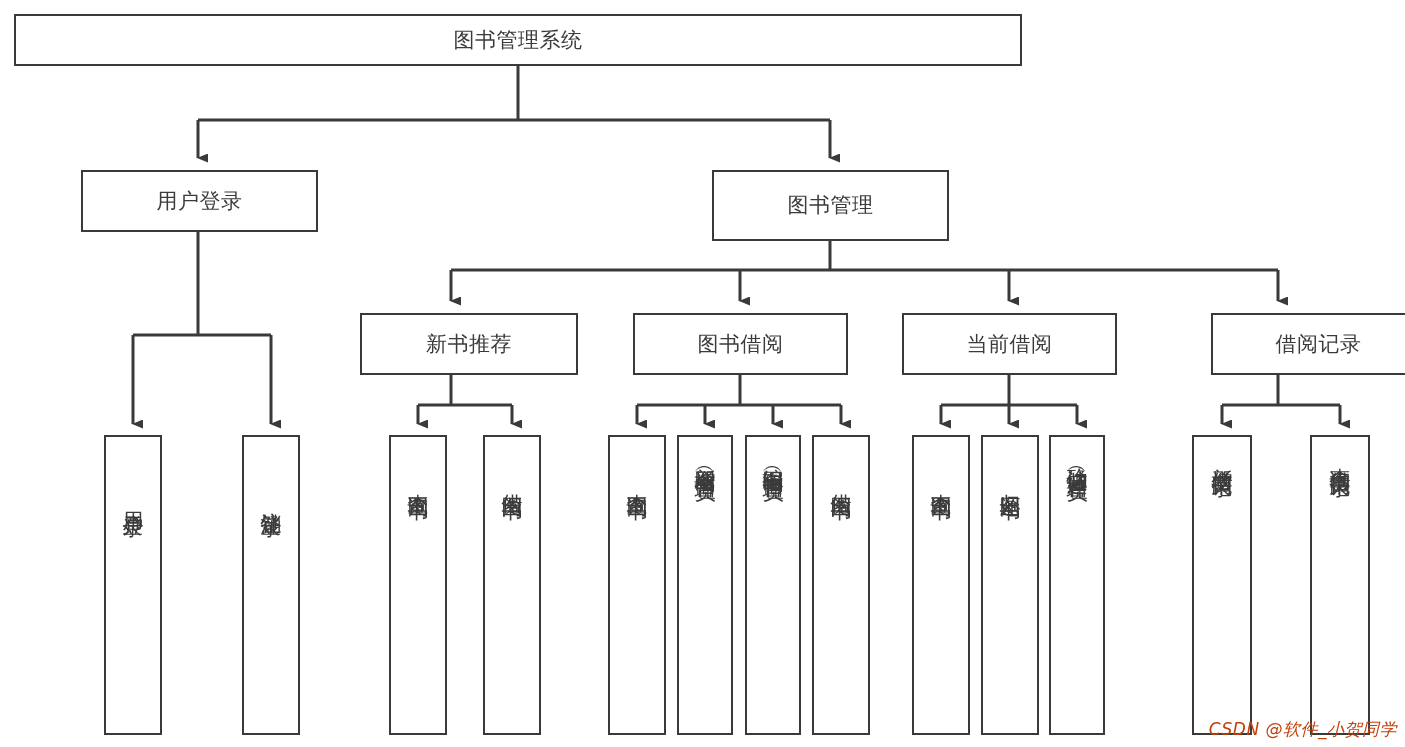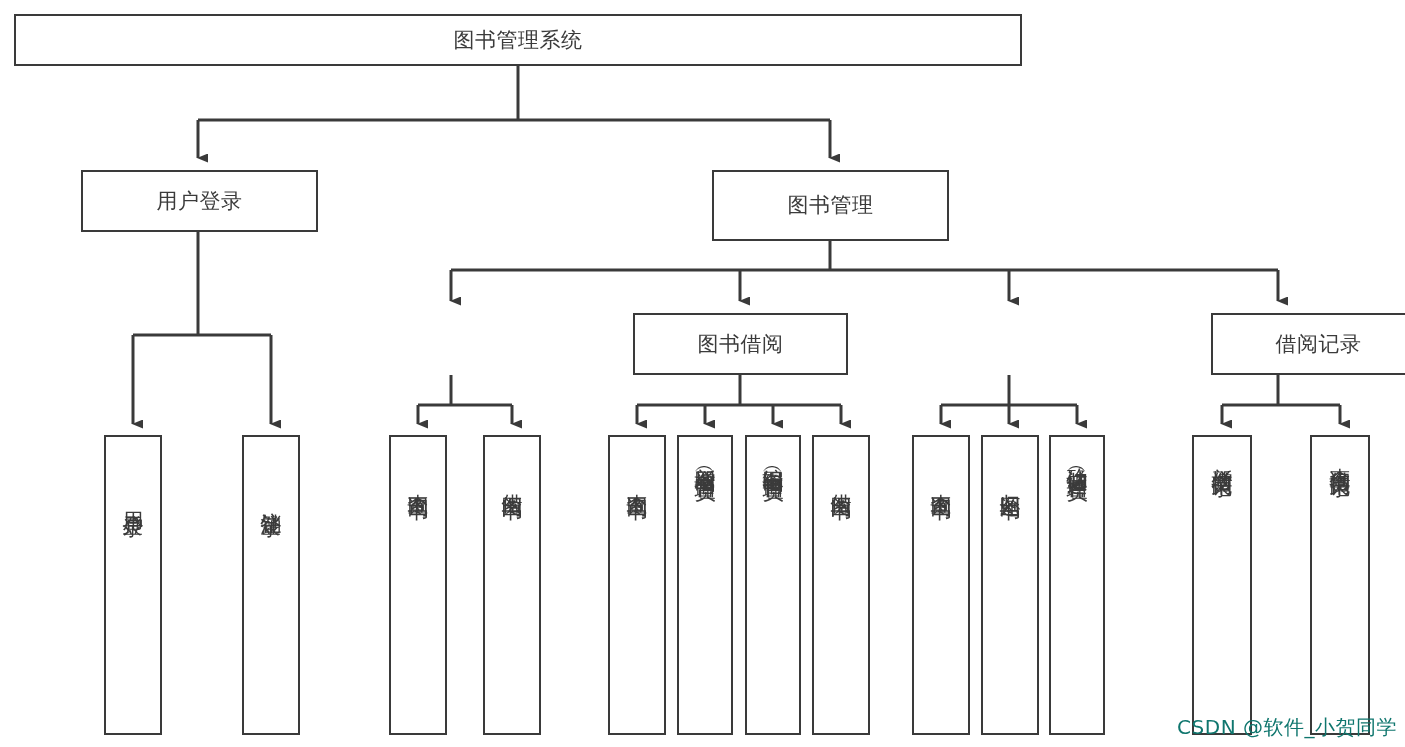--- a/index.html
+++ b/index.html
@@ -61,25 +61,26 @@
   .node-box.vertical.pad-top-sm .node-label {
     padding-top: 40px;
   }
   .node-box.vertical.pad-top-xs .node-label {
     padding-top: 14px;
   }
   .watermark {
     position: absolute;
     right: 8px;
     bottom: 6px;
-    color: #0f766e;
-    font-size: 20px;
+    color: #c2410c;
+    font-size: 17px;
     letter-spacing: 0.5px;
     white-space: nowrap;
     user-select: none;
+    font-style: italic;
   }
 </style>
 </head>
 <body>
 
 <div id="diagram-root">
 
   <svg class="canvas" viewBox="0 0 1405 747">
     <defs>
       <marker id="arrowhead" markerWidth="9" markerHeight="11" refX="4.5" refY="10" orient="auto" markerUnits="userSpaceOnUse">
@@ -134,23 +135,29 @@
     <span class="node-label">图书管理系统</span>
   </div>
 
   <div class="node-box" style="left:81px; top:170px; width:237px; height:62px;">
     <span class="node-label">用户登录</span>
   </div>
   <div class="node-box" style="left:712px; top:170px; width:237px; height:71px;">
     <span class="node-label">图书管理</span>
   </div>
 
+  <div class="node-box" style="left:360px; top:313px; width:218px; height:62px;">
+    <span class="node-label">新书推荐</span>
+  </div>
   <div class="node-box" style="left:633px; top:313px; width:215px; height:62px;align-items:center;">
     <span class="node-label">图书借阅</span>
   </div>
+  <div class="node-box" style="left:902px; top:313px; width:215px; height:62px;">
+    <span class="node-label">当前借阅</span>
+  </div>
   <div class="node-box" style="left:1211px; top:313px; width:215px; height:62px;">
     <span class="node-label">借阅记录</span>
   </div>
 
   <div class="node-box vertical pad-top" style="left:104px; top:435px; width:58px; height:300px;">
     <span class="node-label">用户登录</span>
   </div>
   <div class="node-box vertical pad-top" style="left:242px; top:435px; width:58px; height:300px;">
     <span class="node-label">注销登录</span>
   </div>

